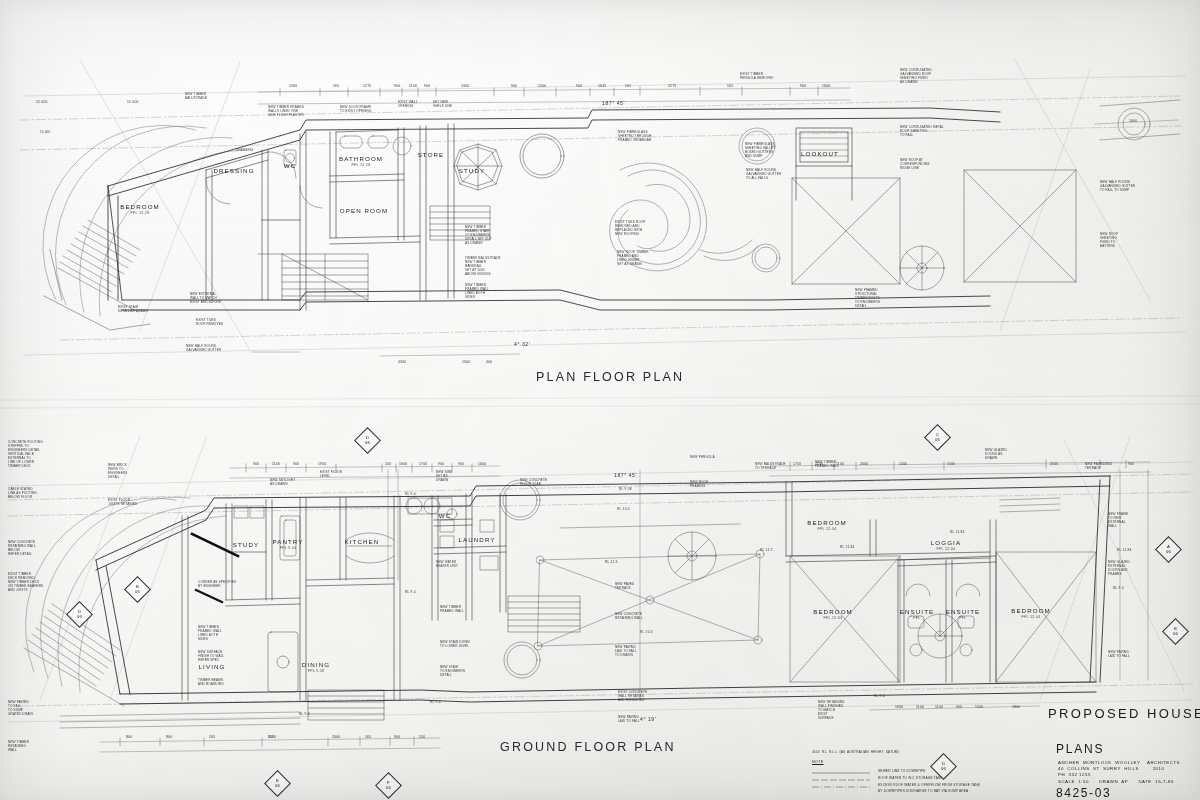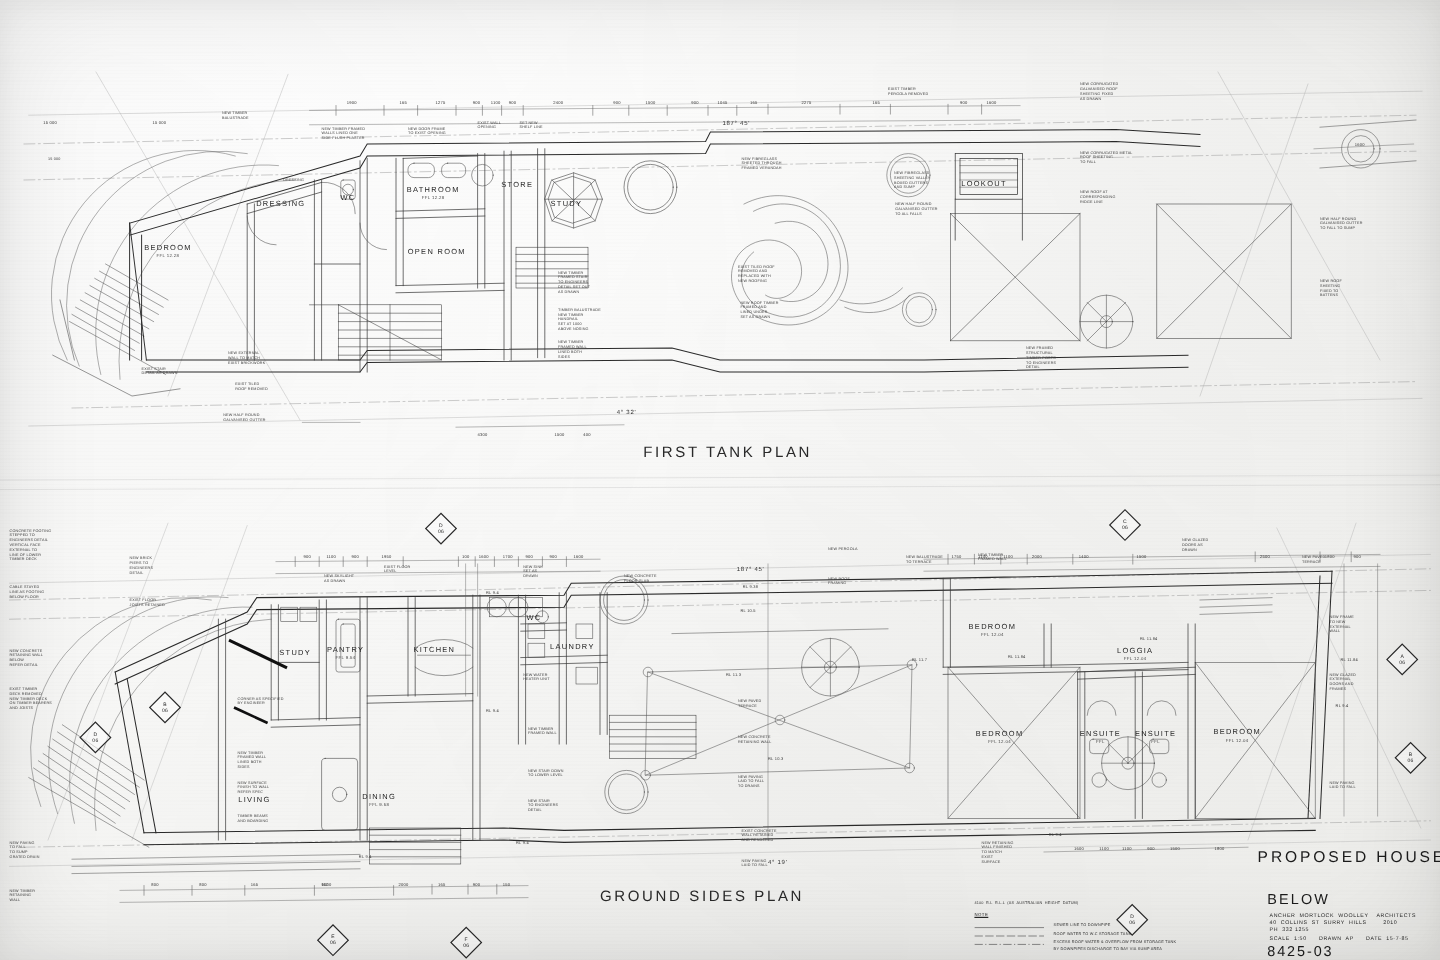--- a/index.html
+++ b/index.html
@@ -542,25 +542,25 @@
         <line x1="1148" y1="470" x2="1148" y2="680"></line>
       </g>
     </g>
 
     <g stroke="#c6c6c6" stroke-width=".3">
       <line x1="0" y1="400" x2="1200" y2="396"></line>
       <line x1="0" y1="408" x2="1200" y2="404"></line>
     </g>
   </svg>
 
-  <div class="plan-title" style="left:536px;top:370px">FIRST  TANK  PLAN</div>
-  <div class="plan-title" style="left:500px;top:740px">GROUND  SIDES  PLAN</div>
+  <div class="plan-title" style="left:536px;top:370px">PLAN  FLOOR  PLAN</div>
+  <div class="plan-title" style="left:500px;top:740px">GROUND  FLOOR  PLAN</div>
 
   <div class="tb" id="tb-proposed" style="left:1048px;top:706px">PROPOSED  HOUSE</div>
-  <div class="tb" id="tb-plans" style="left:1056px;top:742px">BELOW</div>
+  <div class="tb" id="tb-plans" style="left:1056px;top:742px">PLANS</div>
   <div class="tb-line" style="left:1058px;top:760px">ANCHER  MORTLOCK  WOOLLEY    ARCHITECTS</div>
   <div class="tb-line" style="left:1058px;top:766px">40  COLLINS  ST  SURRY  HILLS        2010</div>
   <div class="tb-line" style="left:1058px;top:772px">PH  332 1255</div>
   <div class="tb-line" style="left:1058px;top:779px">SCALE  1:50      DRAWN  AP      DATE  15-7-85</div>
   <div class="tb" id="tb-num" style="left:1056px;top:786px">8425-03</div>
 
   <div class="note-pre" style="left:812px;top:750px">4100  R.L  R.L.L  (AS  AUSTRALIAN  HEIGHT  DATUM)</div>
   <div id="note-head" style="left:812px;top:760px">NOTE</div>
   <svg width="70" height="22" style="left:812px;top:770px;position:absolute">
     <line x1="0" y1="3" x2="58" y2="3" stroke="#444" stroke-width=".5"></line>

